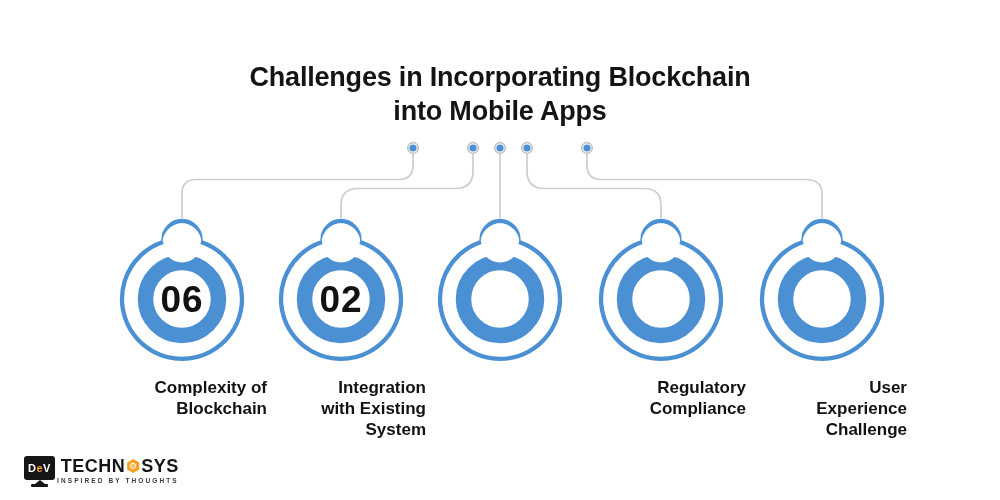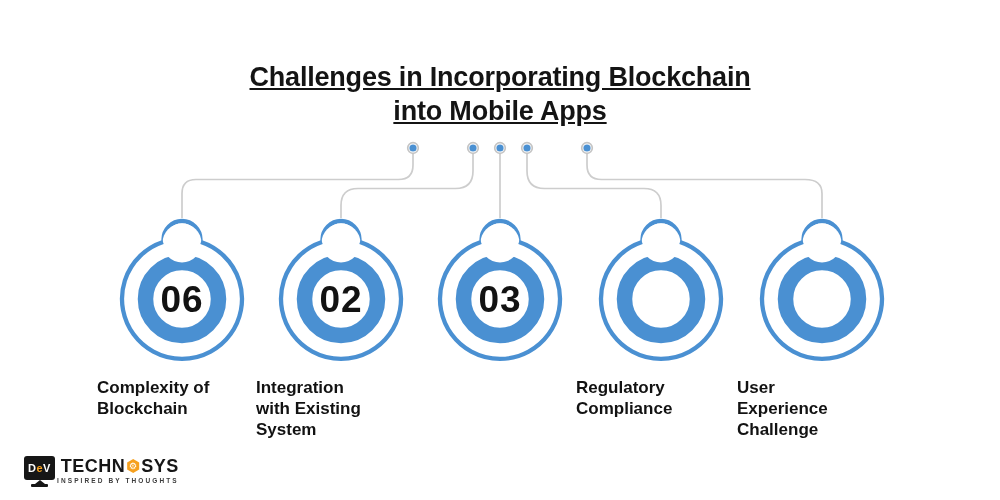--- a/index.html
+++ b/index.html
@@ -11,39 +11,39 @@
     --logo_black:#161616;
   }
   *{margin:0;padding:0;box-sizing:border-box;}
   html,body{width:1000px;height:500px;overflow:hidden;background:#fff;}
   body{font-family:"Liberation Sans",sans-serif;}
   .stage{position:relative;width:1000px;height:500px;background:#ffffff;}
 
   .title{
     position:absolute;top:60px;left:0;width:1000px;
     text-align:center;font-size:27px;line-height:34px;font-weight:700;
-    color:var(--text_dark);letter-spacing:-0.2px;white-space:pre-line;text-decoration:underline;
+    color:var(--text_dark);letter-spacing:-0.2px;white-space:pre-line;
   }
 
   svg.connectors{position:absolute;left:0;top:0;}
   .conn{fill:none;stroke:var(--line_gray);stroke-width:1.7px;}
   .dot-ring{fill:#ffffff;stroke:var(--dot_ring);stroke-width:1.7px;}
   .dot-core{fill:var(--blue);}
 
   .badge{position:absolute;width:150px;height:150px;top:213px;}
   .badge svg{position:absolute;left:0;top:0;}
   .blue-stroke{stroke:var(--blue);fill:none;}
   .badge .num{
     position:absolute;left:0;top:67px;width:150px;text-align:center;
     font-size:37px;line-height:40px;font-weight:700;color:#121212;
     letter-spacing:1px;
   }
 
   .item-label{
-    position:absolute;top:377px;width:170px;text-align:left;
+    position:absolute;top:377px;width:170px;text-align:right;
     font-size:17px;line-height:21px;font-weight:700;color:#121212;
     white-space:pre-line;
   }
 
   .logo{position:absolute;left:24px;top:456px;display:flex;align-items:flex-start;}
   .monitor{display:flex;flex-direction:column;align-items:center;}
   .monitor .screen{
     width:31px;height:24px;background:var(--logo-black,#161616);
     background:var(--logo_black);border-radius:3px;
     display:flex;align-items:center;justify-content:center;
@@ -130,21 +130,20 @@
     <div class="num">02</div>
   </div>
   <div class="badge" style="left:425px">
     <svg width="150" height="150" viewBox="0 0 150 150">
       <circle cx="75" cy="26.5" r="18.5" fill="#fff" class="blue-stroke" stroke-width="4.3"></circle>
       <circle cx="75" cy="86" r="60" fill="#ffffff"></circle>
       <circle cx="75" cy="86" r="36.5" class="blue-stroke" stroke-width="15.5"></circle>
       <circle cx="75" cy="30" r="19.5" fill="#ffffff"></circle>
       <path d="M 56,29 A 60 60 0 1 0 94,29" class="blue-stroke" stroke-width="4.3"></path>
     </svg>
-    <div class="num">03</div>
   </div>
   <div class="badge" style="left:586px">
     <svg width="150" height="150" viewBox="0 0 150 150">
       <circle cx="75" cy="26.5" r="18.5" fill="#fff" class="blue-stroke" stroke-width="4.3"></circle>
       <circle cx="75" cy="86" r="60" fill="#ffffff"></circle>
       <circle cx="75" cy="86" r="36.5" class="blue-stroke" stroke-width="15.5"></circle>
       <circle cx="75" cy="30" r="19.5" fill="#ffffff"></circle>
       <path d="M 56,29 A 60 60 0 1 0 94,29" class="blue-stroke" stroke-width="4.3"></path>
     </svg>
   </div>

